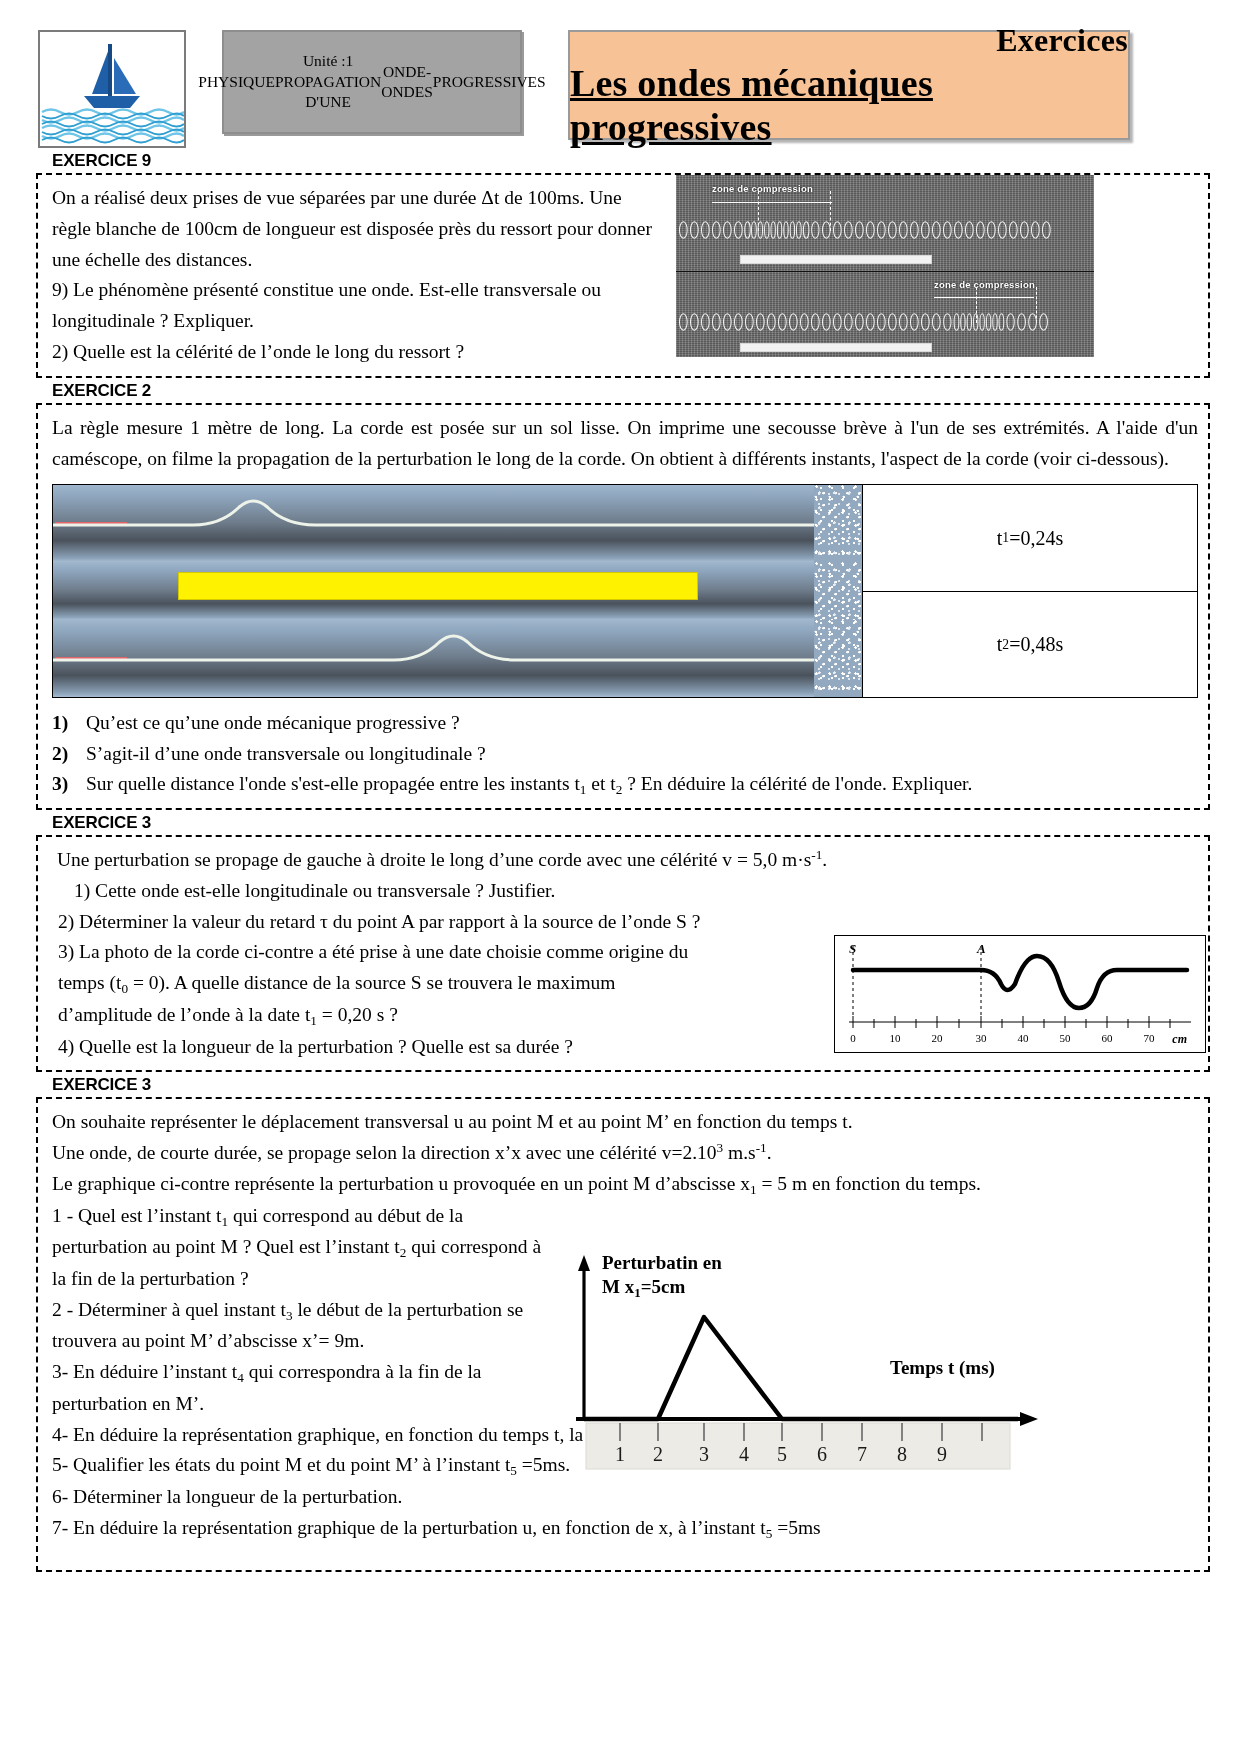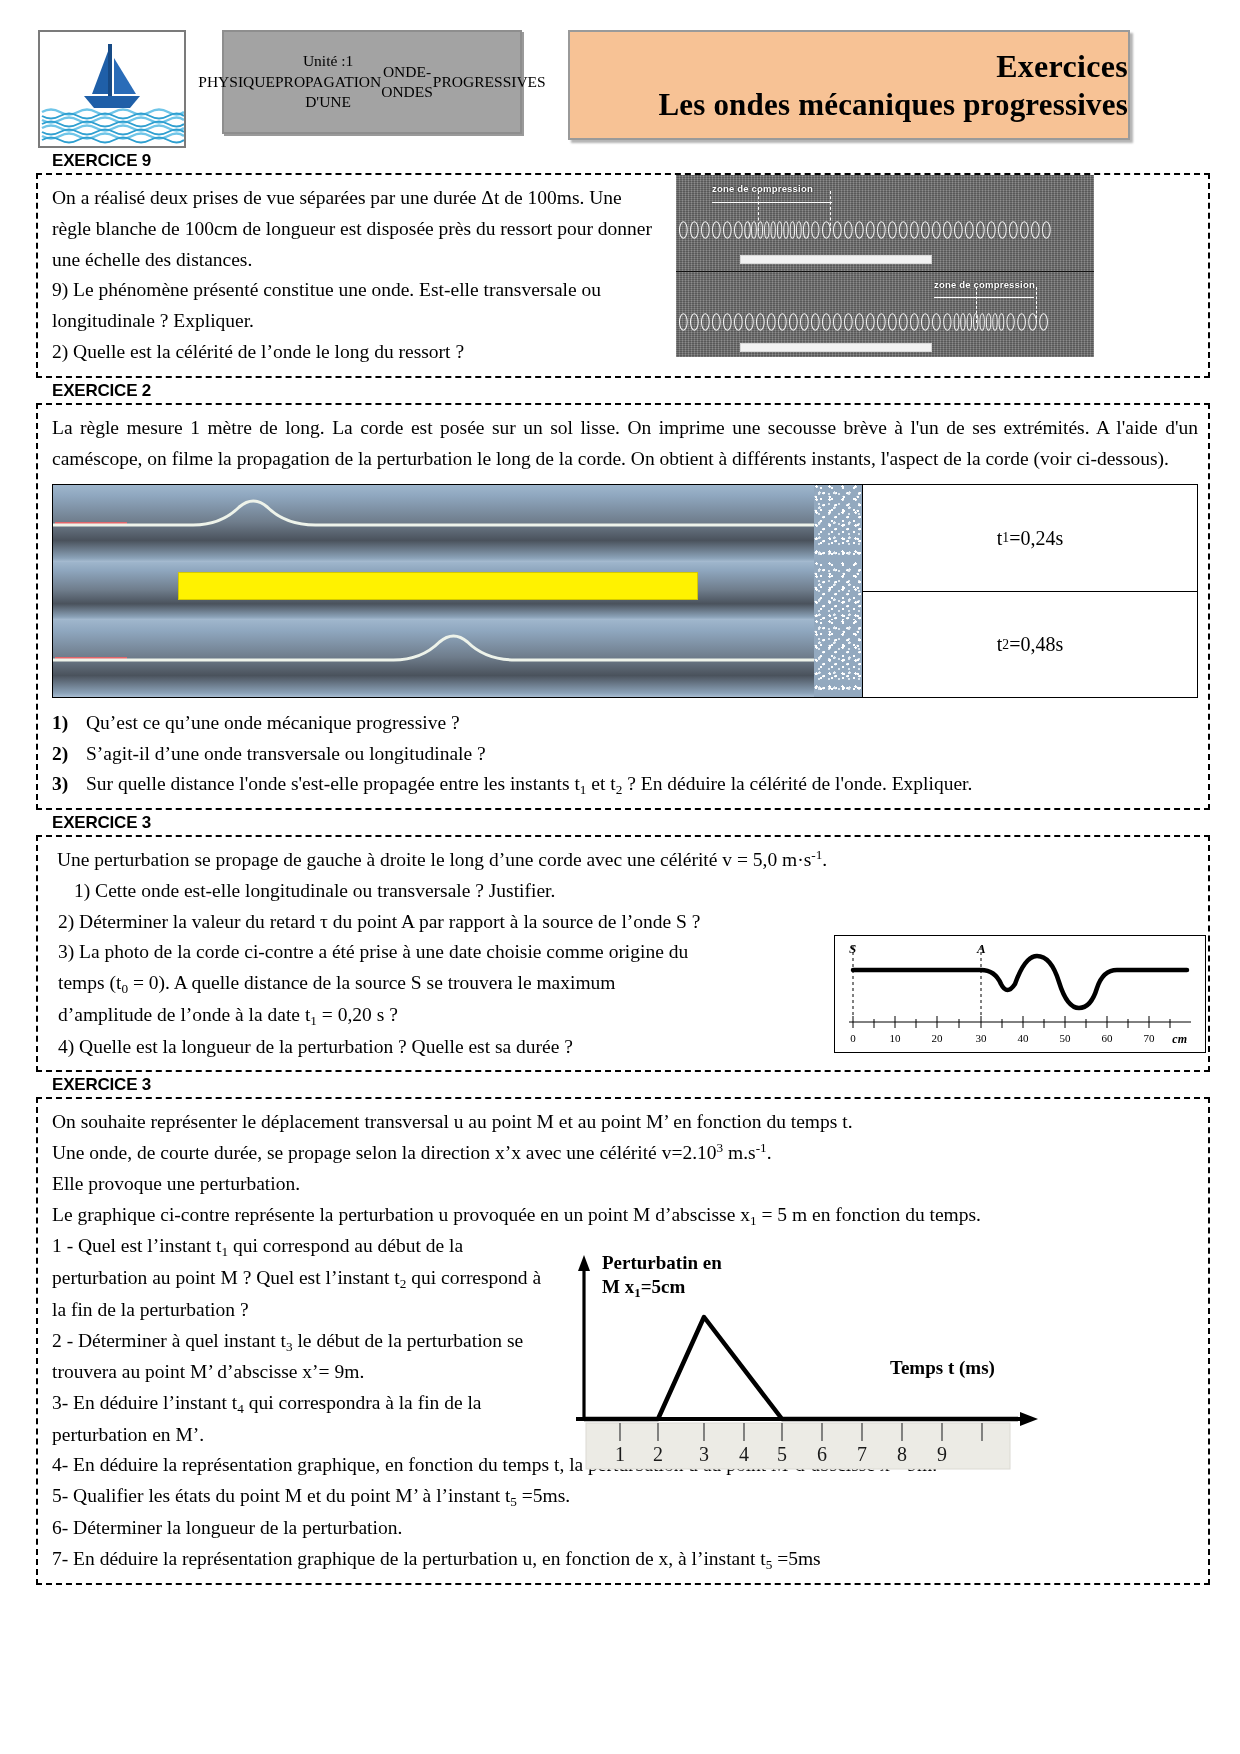--- a/index.html
+++ b/index.html
@@ -39,21 +39,21 @@
   .title-box {
     margin-left:34px;
     width:562px; height:110px;
     border:2px solid #9a9a9a;
     background:#f7c295;
     box-shadow:3px 3px 2px #b5b5b5;
     display:flex; flex-direction:column; align-items:flex-end; justify-content:center;
     flex:0 0 auto;
   }
   .title-box .l1 { font-size:32px; font-weight:bold; letter-spacing:.3px; }
-  .title-box .l2 { font-size:31px; font-weight:bold; letter-spacing:.2px; margin-top:2px; }
+  .title-box .l2 { font-size:38px; font-weight:bold; letter-spacing:.2px; margin-top:2px;text-decoration:underline; }
 
   
   .ex-label {
     font-family:"Liberation Sans", sans-serif;
     font-weight:bold; font-size:17px;
     margin:3px 0 2px 52px;
     letter-spacing:-0.2px;
   }
   .dashed {
     border:2px dashed #000;
@@ -403,21 +403,20 @@
         <text x="352" y="107" font-family="Liberation Serif, serif" font-size="12" font-style="italic" font-weight="bold" text-anchor="end">cm</text>
       </svg>
     </div>
   </div>
 
   <div class="ex-label">EXERCICE 3</div>
   <div class="dashed" style="position:relative; min-height:475px;">
 
     <div class="body-txt">On souhaite représenter le déplacement transversal u au point M et au point M’ en fonction du temps t.</div>
     <div class="body-txt">Une onde, de courte durée, se propage selon la direction x’x avec une célérité v=2.10<sup>3</sup> m.s<sup>-1</sup>.</div>
-    <div class="body-txt">Elle provoque une perturbation.</div>
     <div class="body-txt">Le graphique ci-contre représente la perturbation u provoquée en un point M d’abscisse x<sub>1</sub> = 5 m en fonction du temps.</div>
 
     <div style="width:500px;">
       <div class="body-txt">1 - Quel est l’instant t<sub>1</sub> qui correspond au début de la perturbation au point M ? Quel est l’instant t<sub>2</sub> qui correspond à la fin de la perturbation ?</div>
       <div class="body-txt">2 - Déterminer à quel instant t<sub>3</sub> le début de la perturbation se trouvera au point M’ d’abscisse x’= 9m.</div>
       <div class="body-txt">3- En déduire l’instant t<sub>4</sub> qui correspondra à la fin de la perturbation en M’.</div>
     </div>
 
     <div class="body-txt">4- En déduire la représentation graphique, en fonction du temps t, la perturbation u au point M’d’abscisse x’=9m.</div>
     <div class="body-txt">5- Qualifier les états du point M et du point M’ à l’instant t<sub>5</sub> =5ms.</div>

